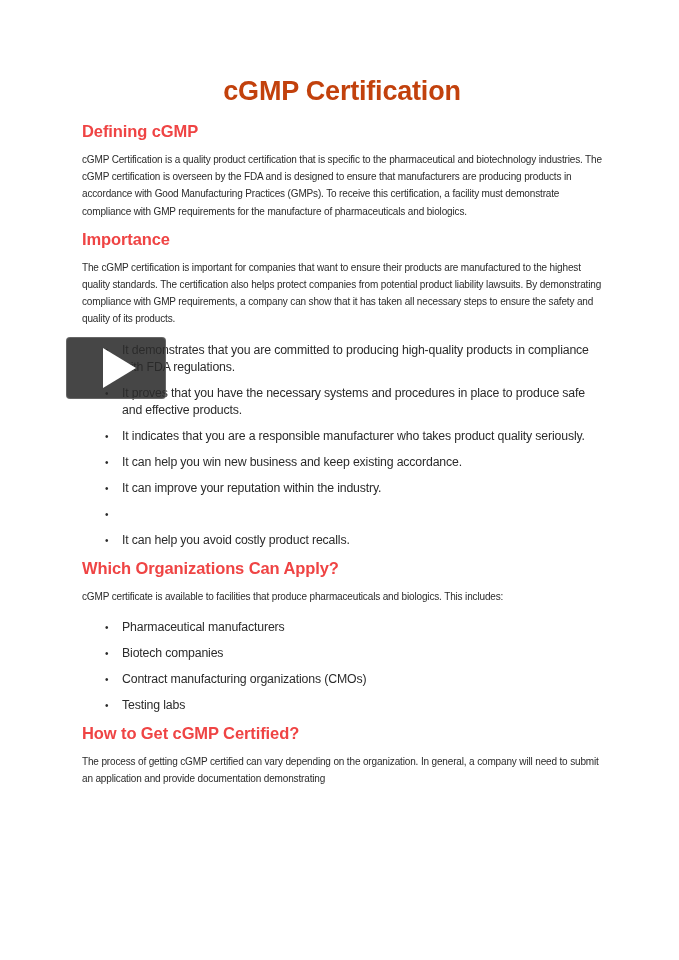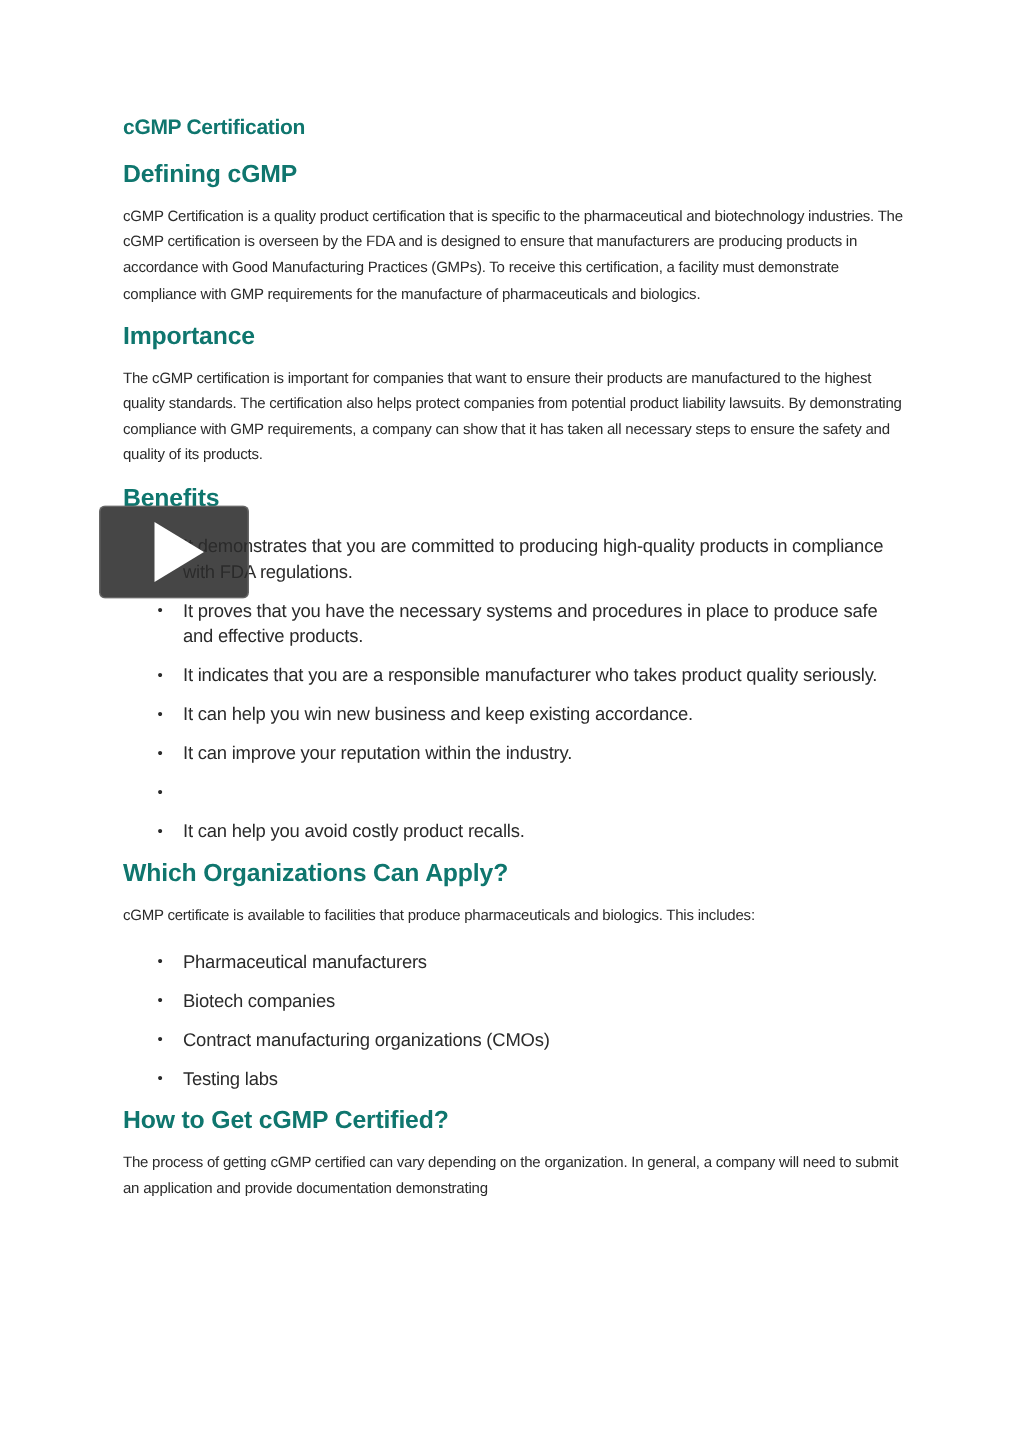--- a/index.html
+++ b/index.html
@@ -11,30 +11,31 @@
     font-family: "Liberation Sans", sans-serif;
     color: #2b2b2b;
     position: relative;
     overflow: hidden;
   }
   .doc {
     padding: 76px 77px 0 82px;
     position: relative;
   }
   .doc-title {
-    font-size: 14px;
+    font-size: 27px;
     font-weight: 700;
-    color: #0f766e;
+    color: #c2410c;
+    text-align: center;
     margin: 0 0 15px 0;
     letter-spacing: -0.2px;
   }
   .section-heading {
     font-size: 16.5px;
     font-weight: 700;
-    color: #0f766e;
+    color: #ef4444;
     margin: 3px 0 10px 0;
     letter-spacing: -0.1px;
   }
   .para {
     font-size: 10px;
     line-height: 17.2px;
     letter-spacing: -0.15px;
     margin: 0 0 10px 0;
     max-width: 520px;
   }
@@ -94,21 +95,20 @@
     <h2 class="section-heading">Defining cGMP</h2>
     <p class="para">cGMP Certification is a quality product certification that is specific to the pharmaceutical and biotechnology industries. The cGMP certification is overseen by the FDA and is designed to ensure that manufacturers are producing products in accordance with Good Manufacturing Practices (GMPs). To receive this certification, a facility must demonstrate compliance with GMP requirements for the manufacture of pharmaceuticals and biologics.</p>
   </section>
 
   <section>
     <h2 class="section-heading">Importance</h2>
     <p class="para">The cGMP certification is important for companies that want to ensure their products are manufactured to the highest quality standards. The certification also helps protect companies from potential product liability lawsuits. By demonstrating compliance with GMP requirements, a company can show that it has taken all necessary steps to ensure the safety and quality of its products.</p>
   </section>
 
   <section>
-    <h2 class="section-heading">Benefits</h2>
     <ul class="bullets">
       <li>
           <span class="marker">•</span>
           <span>It demonstrates that you are committed to producing high-quality products in compliance with FDA regulations.</span>
         </li>
       <li>
           <span class="marker">•</span>
           <span>It proves that you have the necessary systems and procedures in place to produce safe and effective products.</span>
         </li>
       <li>

